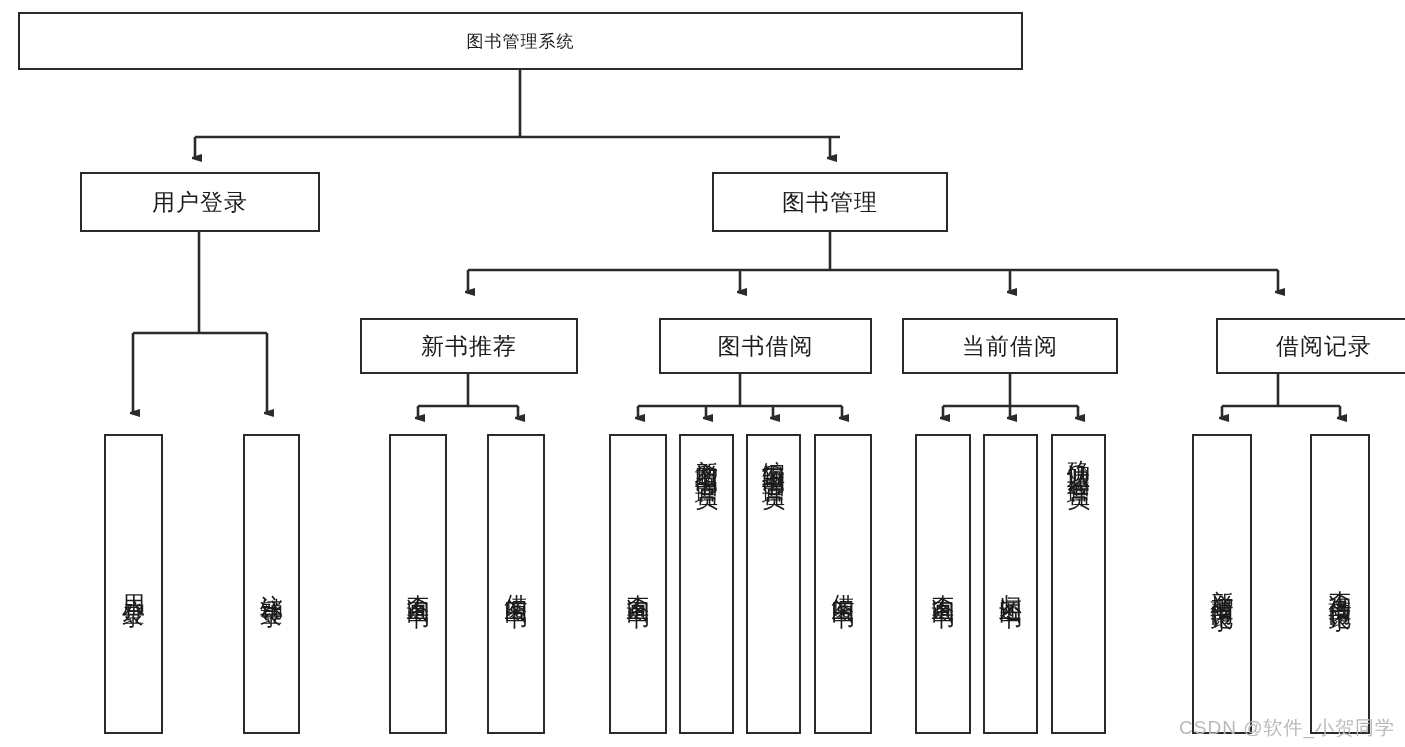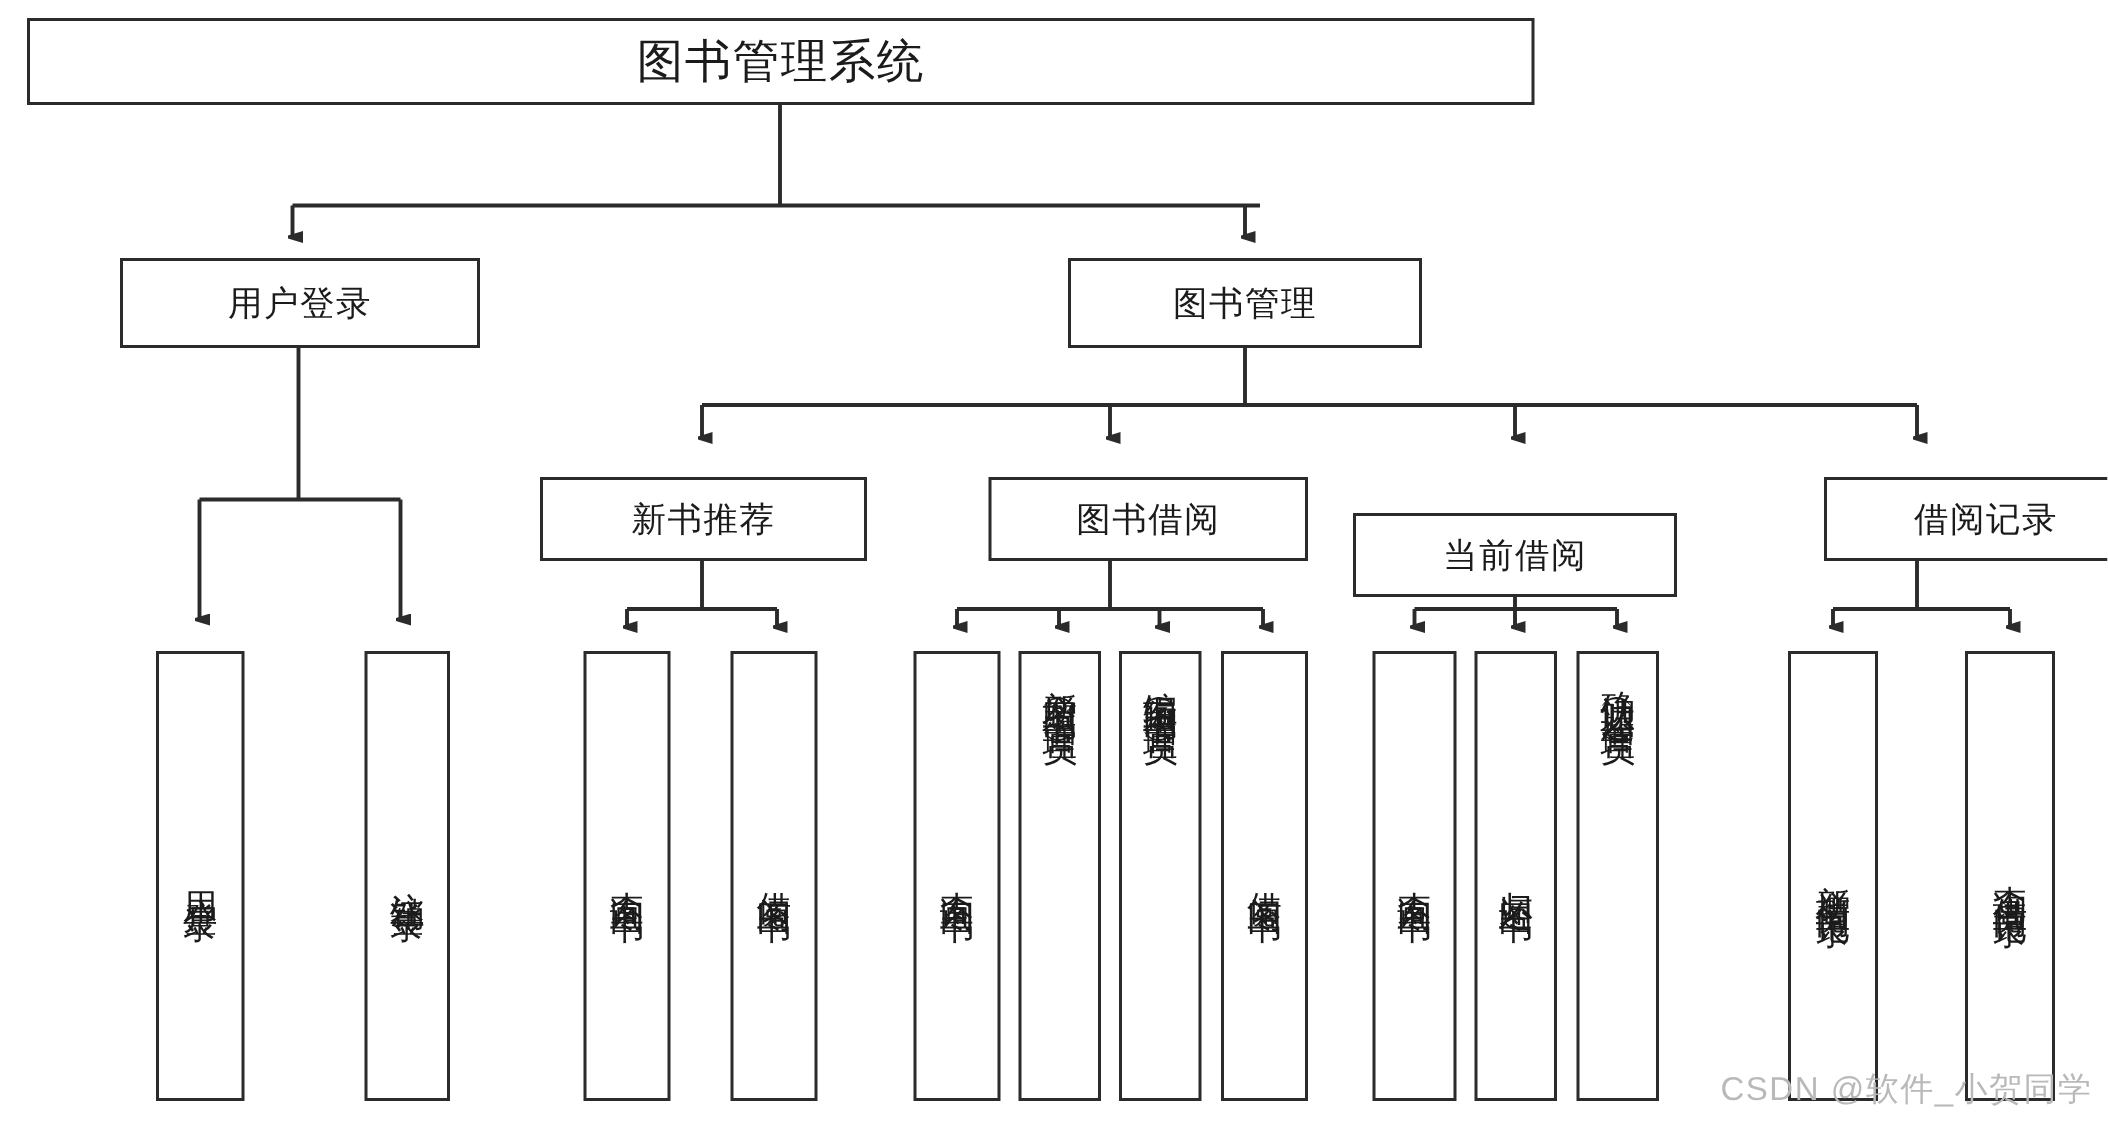--- a/index.html
+++ b/index.html
@@ -44,40 +44,40 @@
   }
   .node.vert .vlabel {
     writing-mode: vertical-rl;
     text-orientation: upright;
     letter-spacing: 4px;
     line-height: 1;
     white-space: nowrap;
     display: block;
   }
   .node.root {
-    font-size: 31px;
+    font-size: 17px;
   }
   .vert-inner {
     width: 100%;
     height: 100%;
     display: flex;
     align-items: flex-start;
     justify-content: center;
     padding-top: 6px;
     box-sizing: border-box;
   }
   .vert-inner.mid {
     align-items: center;
     padding-top: 0;
   }
   .watermark {
     position: absolute;
     right: 10px;
     bottom: 6px;
-    font-size: 22px;
+    font-size: 19px;
     color: #b9b9b9;
     letter-spacing: 1px;
     white-space: nowrap;
   }
 </style>
 </head>
 <body>
 
 <div id="canvas">
 
@@ -144,21 +144,21 @@
   </div>
 
   <div class="node horiz" style="left:360px; top:318px; width:218px; height:56px;">
     <span>新书推荐</span>
   </div>
 
   <div class="node horiz" style="left:659px; top:318px; width:213px; height:56px;">
     <span>图书借阅</span>
   </div>
 
-  <div class="node horiz" style="left:902px; top:318px; width:216px; height:56px;margin-top:24px;">
+  <div class="node horiz" style="left:902px; top:318px; width:216px; height:56px;">
     <span>当前借阅</span>
   </div>
 
   <div class="node horiz" style="left:1216px; top:318px; width:216px; height:56px;">
     <span>借阅记录</span>
   </div>
 
   <div class="node vert" style="left:104px; top:434px; width:59px; height:300px;">
     <div class="vert-inner mid">
       <span class="vlabel">用户登录</span>

